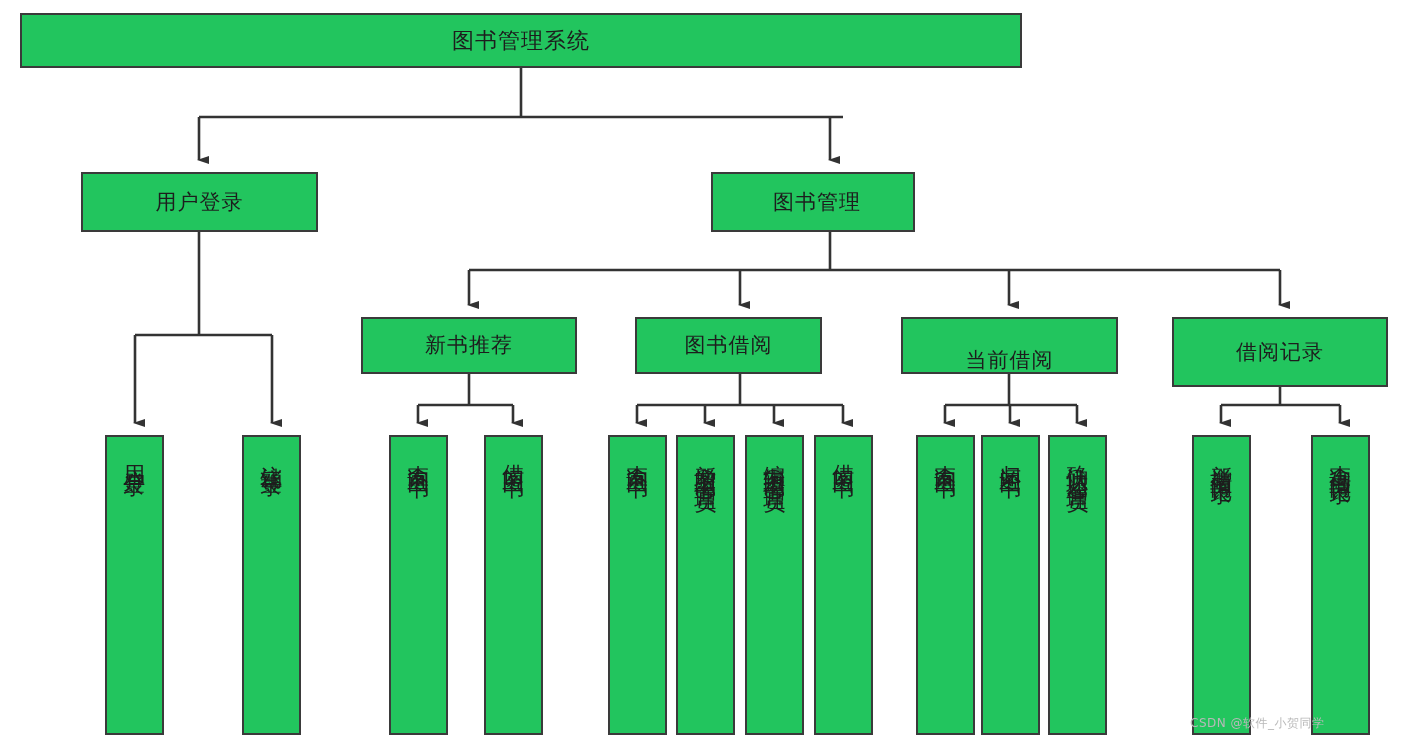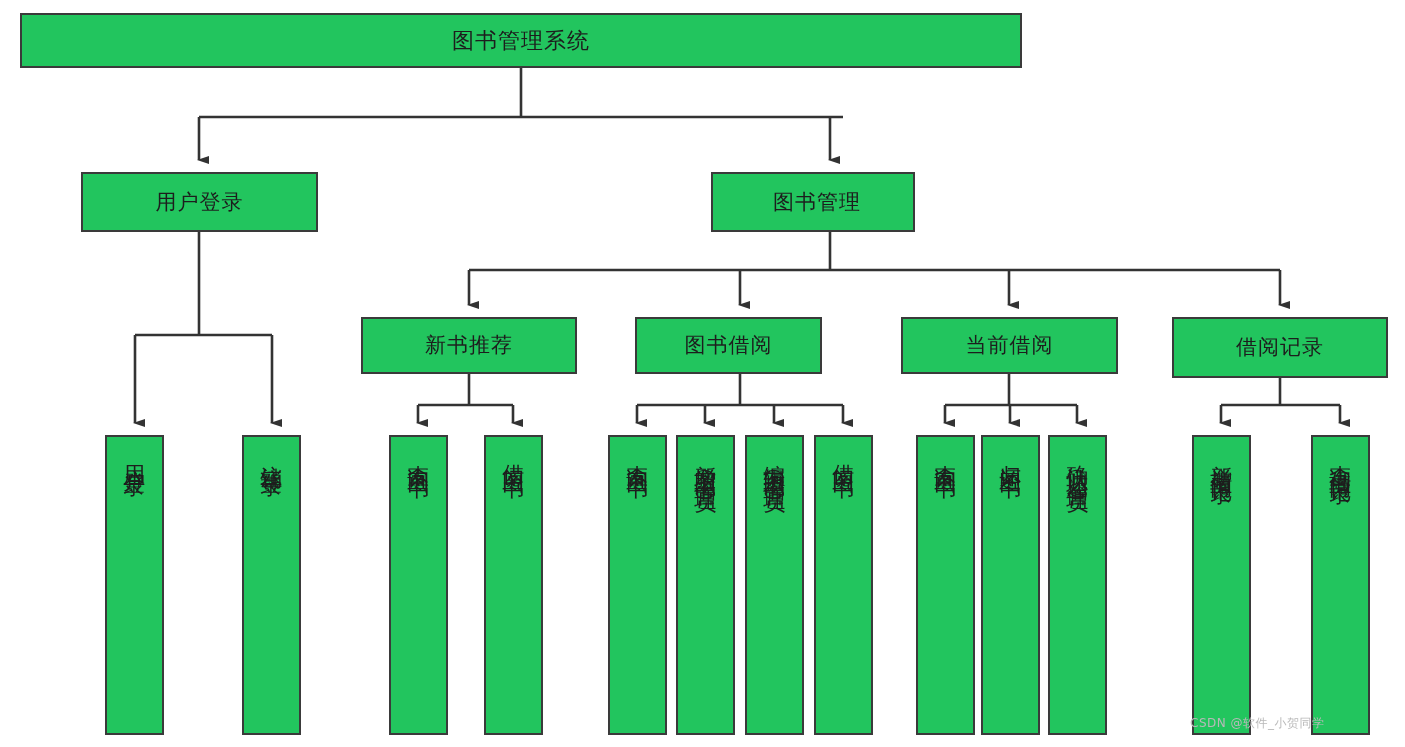--- a/index.html
+++ b/index.html
@@ -132,24 +132,24 @@
   <div class="node-box" style="left:711px; top:172px; width:204px; height:60px;padding-left:8px;">
     <span class="node-label">图书管理</span>
   </div>
 
   <div class="node-box" style="left:361px; top:317px; width:216px; height:57px;">
     <span class="node-label">新书推荐</span>
   </div>
   <div class="node-box" style="left:635px; top:317px; width:187px; height:57px;">
     <span class="node-label">图书借阅</span>
   </div>
-  <div class="node-box" style="left:901px; top:317px; width:217px; height:57px;">
+  <div class="node-box" style="left:901px; top:317px; width:217px; height:57px;align-items:flex-end;">
     <span class="node-label">当前借阅</span>
   </div>
-  <div class="node-box" style="left:1172px; top:317px; width:216px; height:61px;">
+  <div class="node-box" style="left:1172px; top:317px; width:216px; height:70px;">
     <span class="node-label">借阅记录</span>
   </div>
 
   <div class="node-box vertical" style="left:105px; top:435px; width:59px; height:300px;">
     <span class="node-label">用户登录</span>
   </div>
   <div class="node-box vertical" style="left:242px; top:435px; width:59px; height:300px;">
     <span class="node-label">注销登录</span>
   </div>
   <div class="node-box vertical" style="left:389px; top:435px; width:59px; height:300px;">

